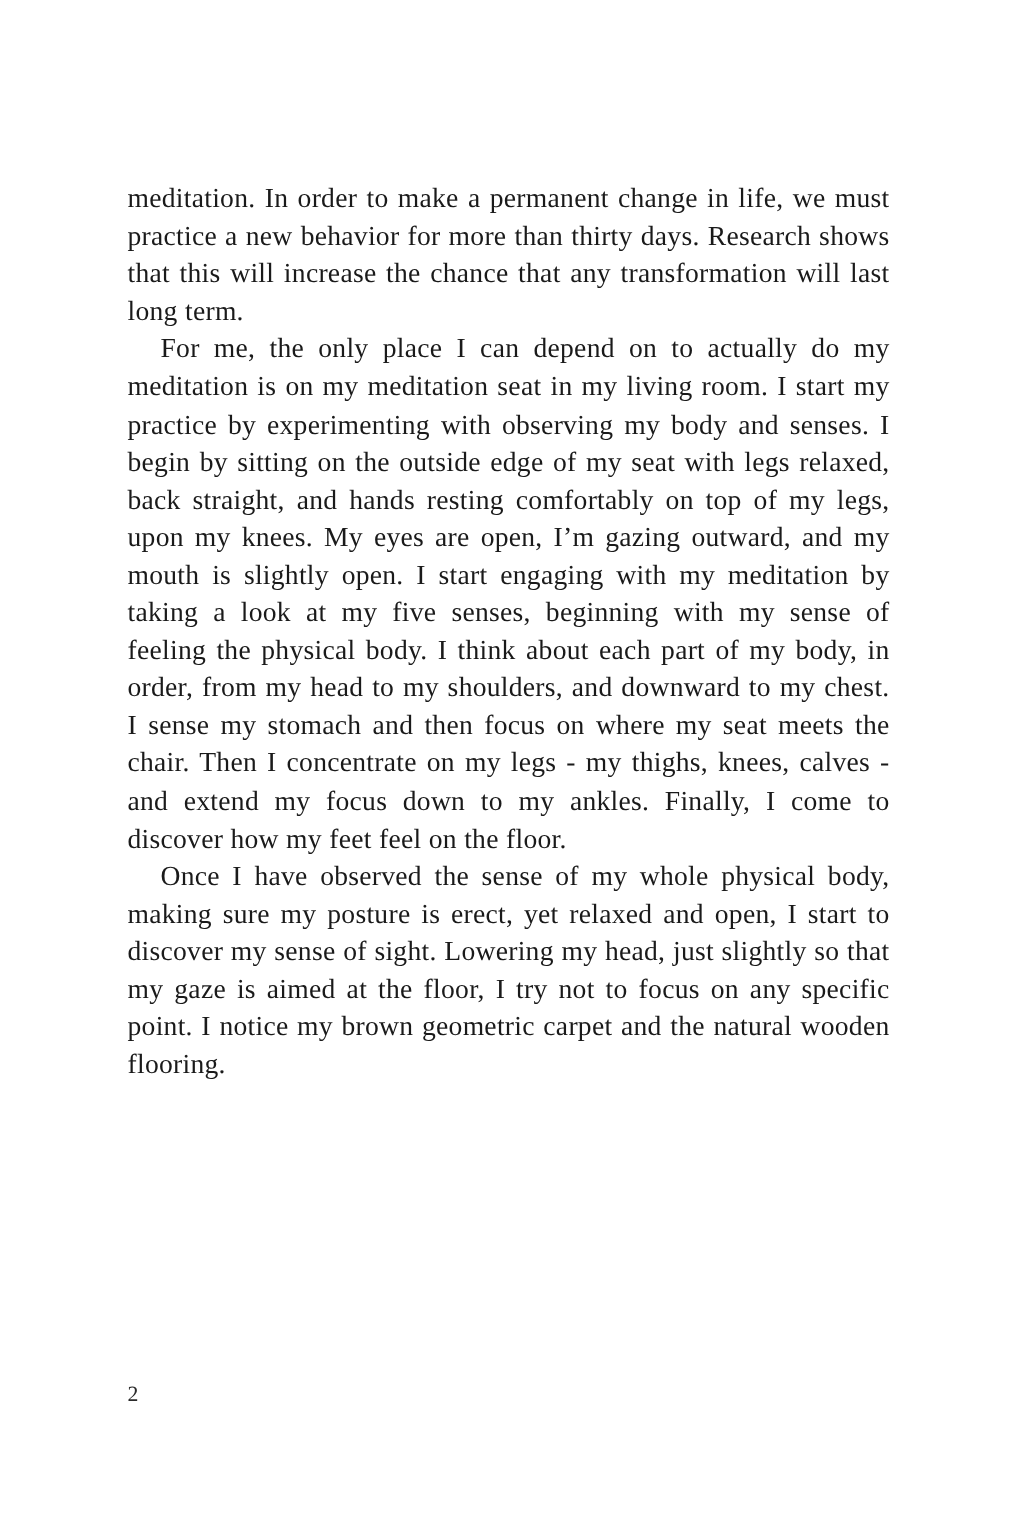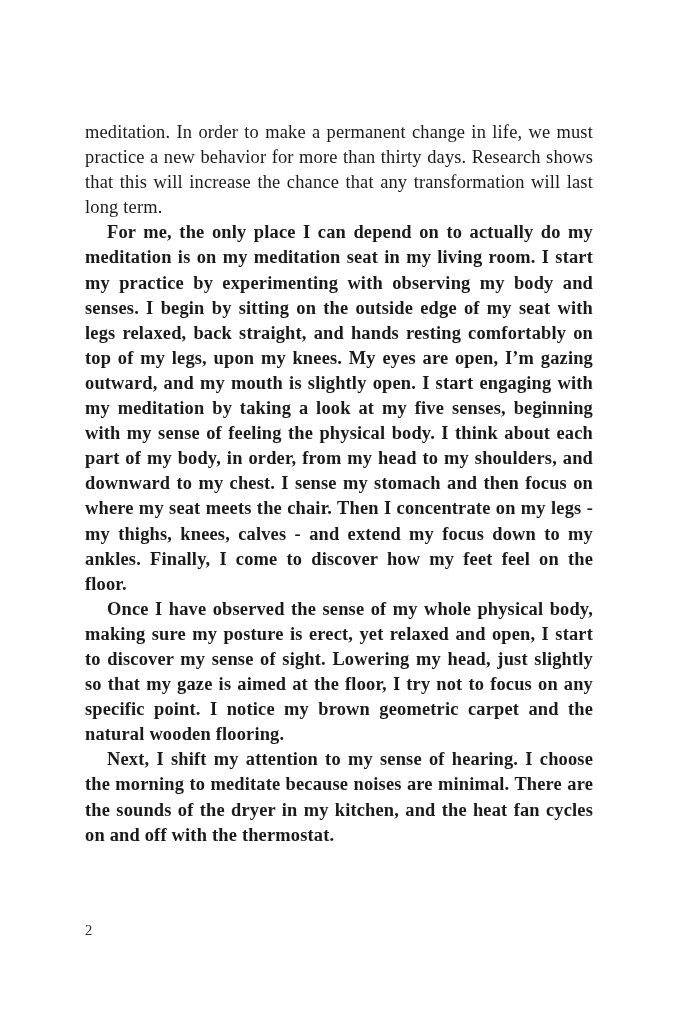--- a/index.html
+++ b/index.html
@@ -42,21 +42,20 @@
     letter-spacing: 0.01em;
     word-spacing: 0.005em;
   }
 
   .para.no-indent {
     text-indent: 0;
   }
 
   .para + .para {
     margin-top: 0;
-    font-weight: bold;
   }
 
   
   .para:last-child {
     text-align: justify;
   }
 
   .folio {
     position: absolute;
     left: 85px;
@@ -73,21 +72,20 @@
 <div class="page">
 
   <div class="text-block">
 
     <p class="para no-indent">meditation. In order to make a permanent change in life, we must practice a new behavior for more than thirty days. Research shows that this will increase the chance that any transformation will last long term.</p>
 
     <p class="para">For me, the only place I can depend on to actually do my meditation is on my meditation seat in my living room. I start my practice by experimenting with observing my body and senses. I begin by sitting on the outside edge of my seat with legs relaxed, back straight, and hands resting comfortably on top of my legs, upon my knees. My eyes are open, I’m gazing outward, and my mouth is slightly open. I start engaging with my meditation by taking a look at my five senses, beginning with my sense of feeling the physical body. I think about each part of my body, in order, from my head to my shoulders, and downward to my chest. I sense my stomach and then focus on where my seat meets the chair. Then I concentrate on my legs - my thighs, knees, calves - and extend my focus down to my ankles. Finally, I come to discover how my feet feel on the floor.</p>
 
     <p class="para">Once I have observed the sense of my whole physical body, making sure my posture is erect, yet relaxed and open, I start to discover my sense of sight. Lowering my head, just slightly so that my gaze is aimed at the floor, I try not to focus on any specific point. I notice my brown geometric carpet and the natural wooden flooring.</p>
 
-    <p class="para">Next, I shift my attention to my sense of hearing. I choose the morning to meditate because noises are minimal. There are the sounds of the dryer in my kitchen, and the heat fan cycles on and off with the thermostat.</p>
 
 
 
   </div>
 
   <div class="folio">2</div>
 
 </div>
 
 </body></html>

